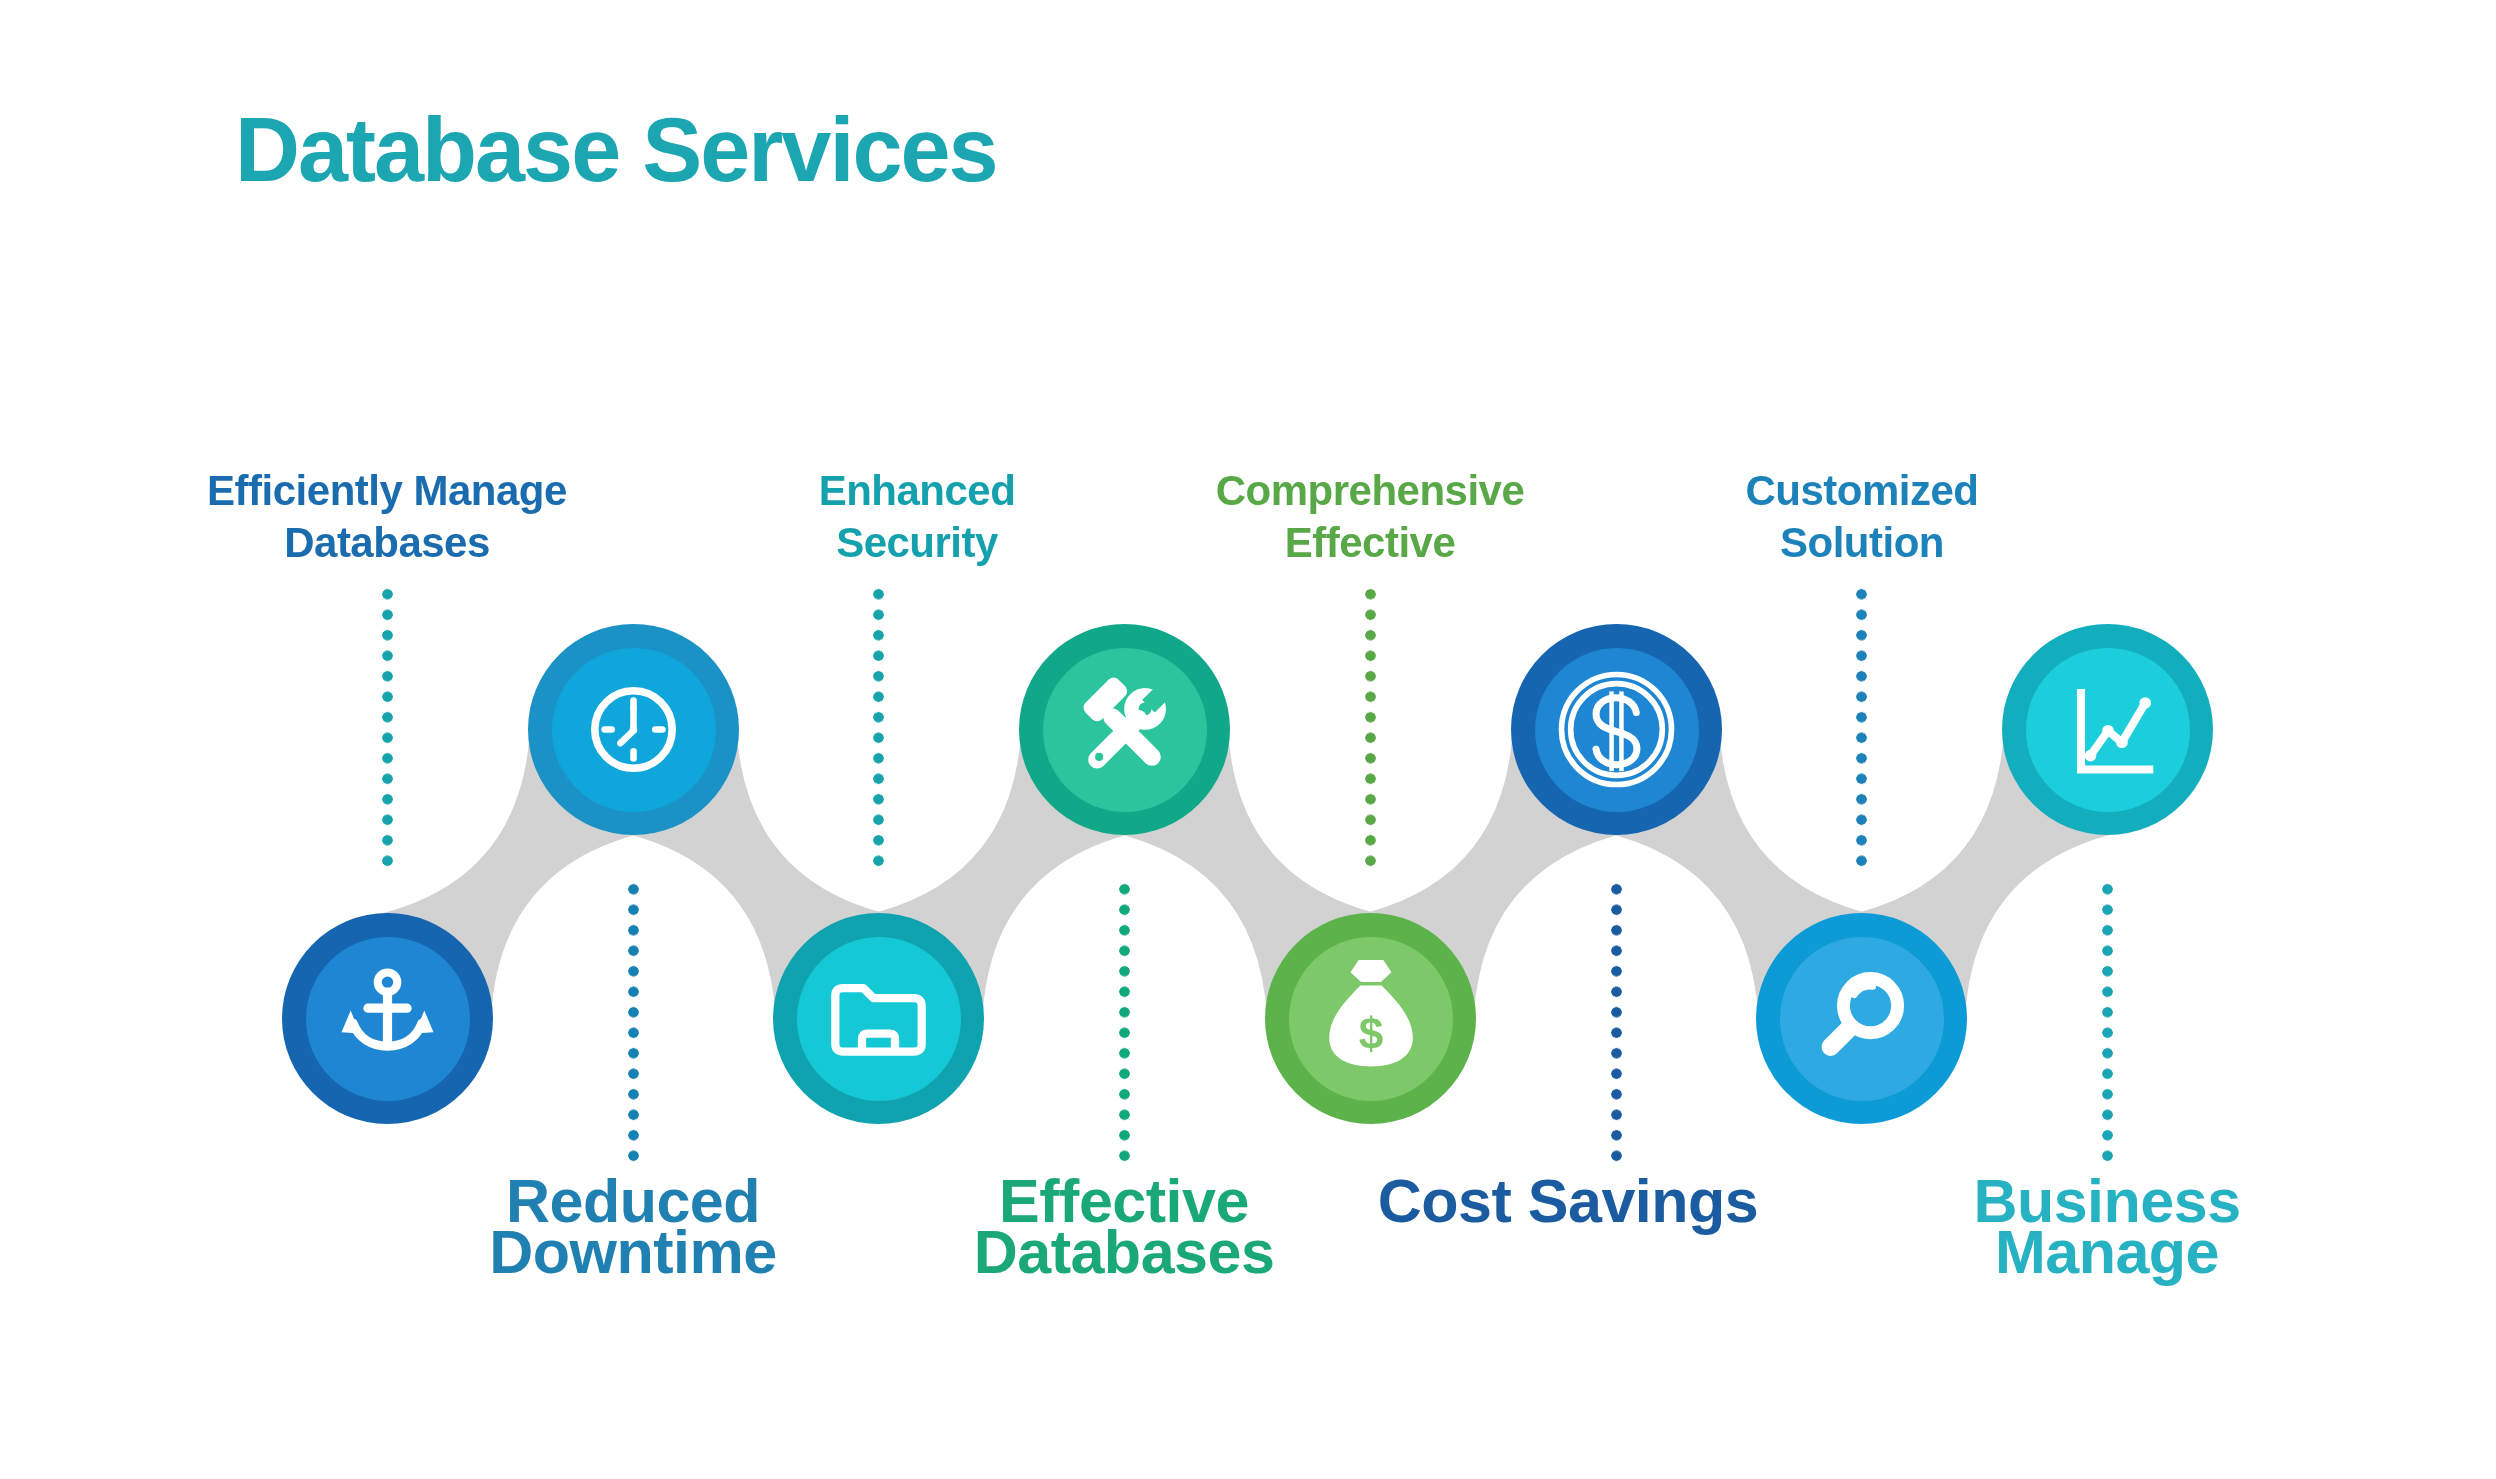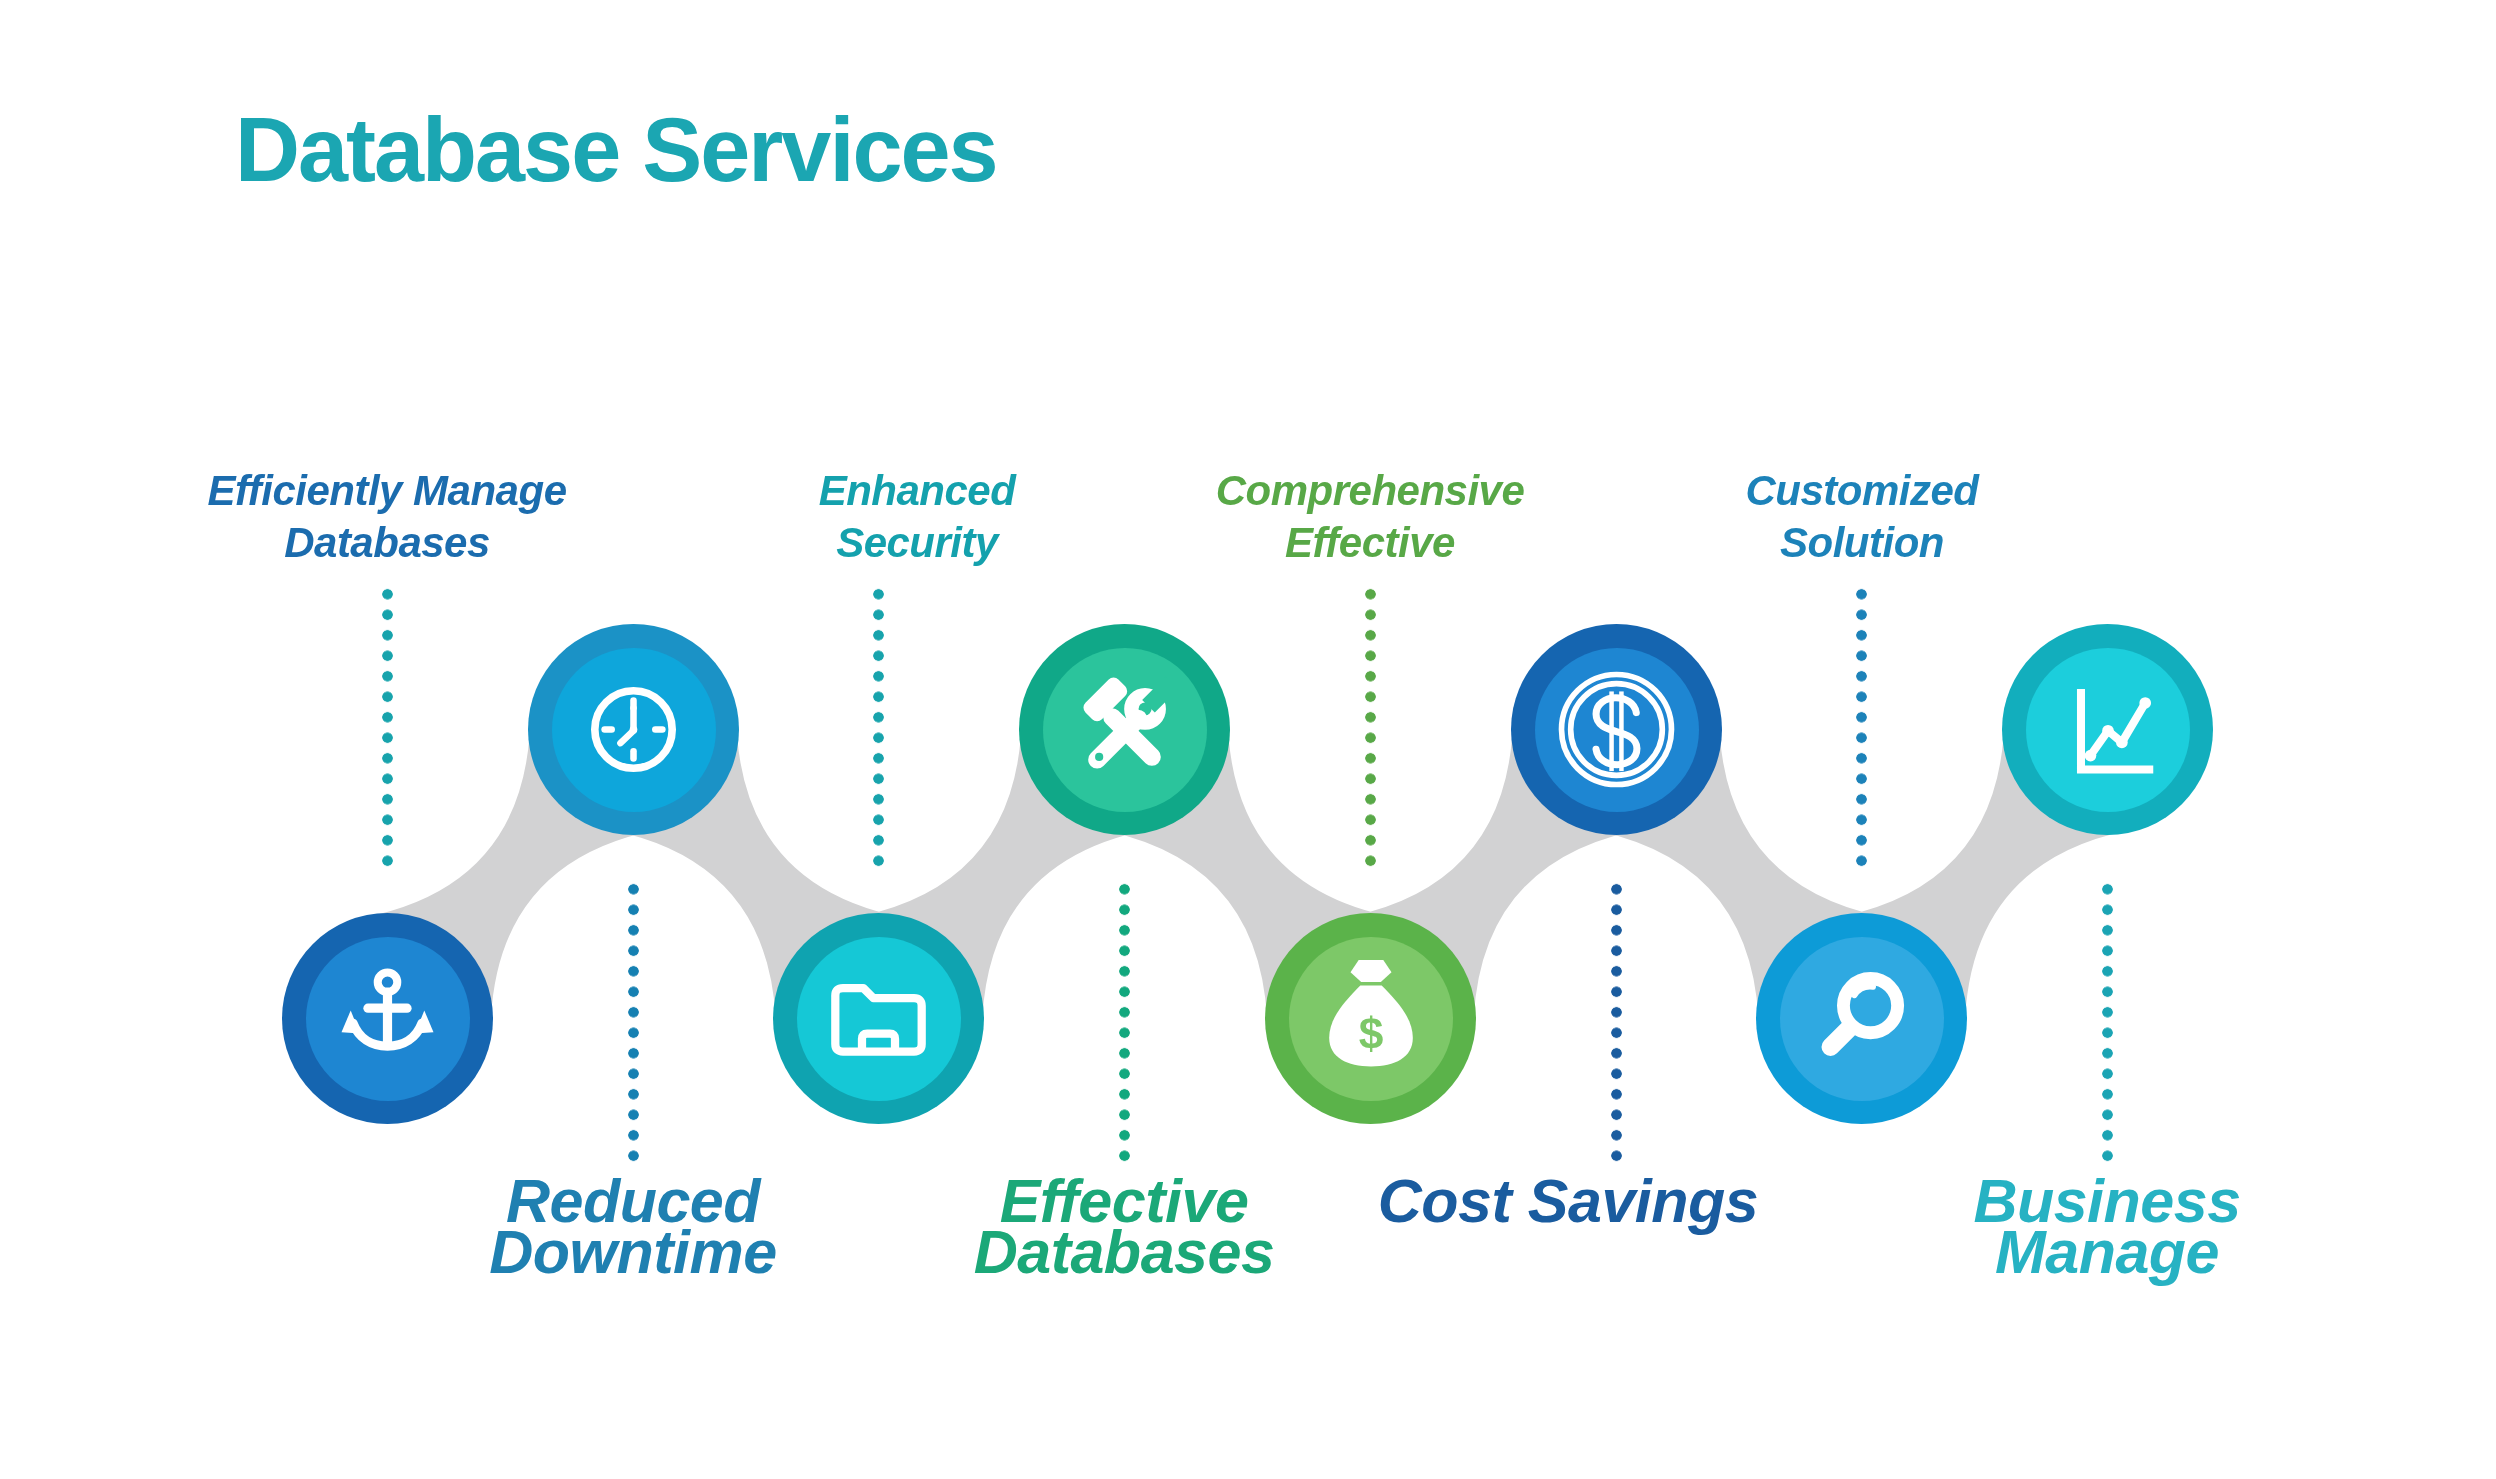--- a/index.html
+++ b/index.html
@@ -26,21 +26,21 @@
     position:absolute;width:211px;height:211px;border-radius:50%;
     display:flex;align-items:center;justify-content:center;z-index:3;
   }
   .bubble-inner{
     width:164px;height:164px;border-radius:50%;
     display:flex;align-items:center;justify-content:center;
   }
   .bubble-inner svg{display:block;}
   .node-label{
     position:absolute;width:468px;text-align:center;
-    font-weight:700;white-space:pre-line;z-index:2;font-style:italic;
+    font-weight:700;white-space:pre-line;z-index:2;
   }
   .label-top{top:465px;font-size:42px;line-height:52px;letter-spacing:-0.5px;}
   .label-bottom{top:1176px;font-size:61px;line-height:51px;letter-spacing:-0.5px;}
 </style>
 </head>
 <body>
 
 <div class="canvas">
   <h1 class="page-title" style="color: rgb(27, 166, 178);">Database Services</h1>
   <svg id="ribbon" class="ribbon" width="2497" height="1479" viewBox="0 0 2560 1517">

